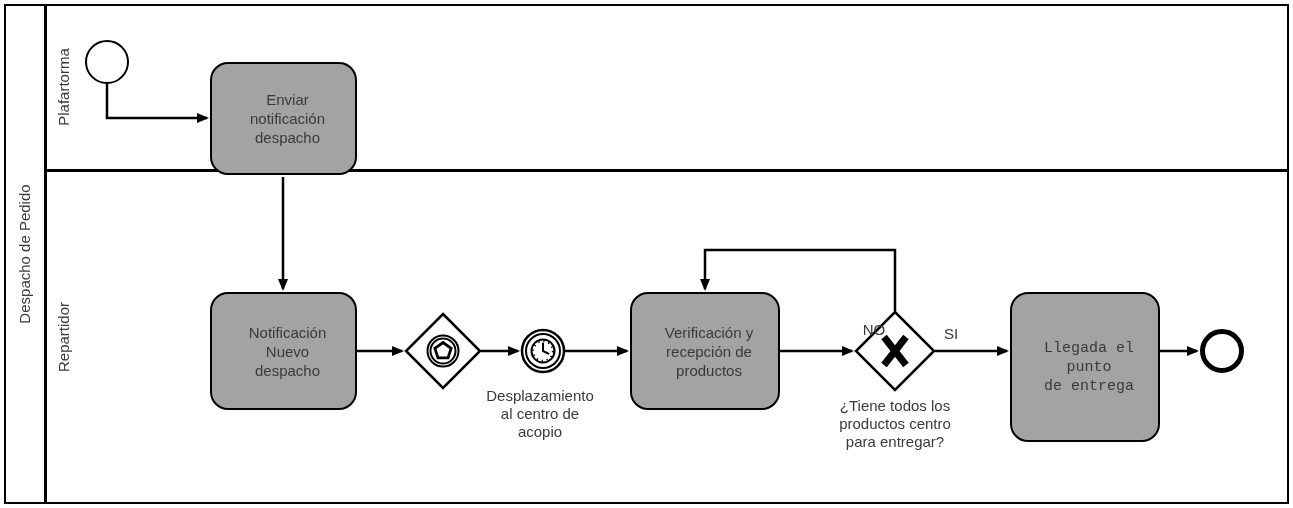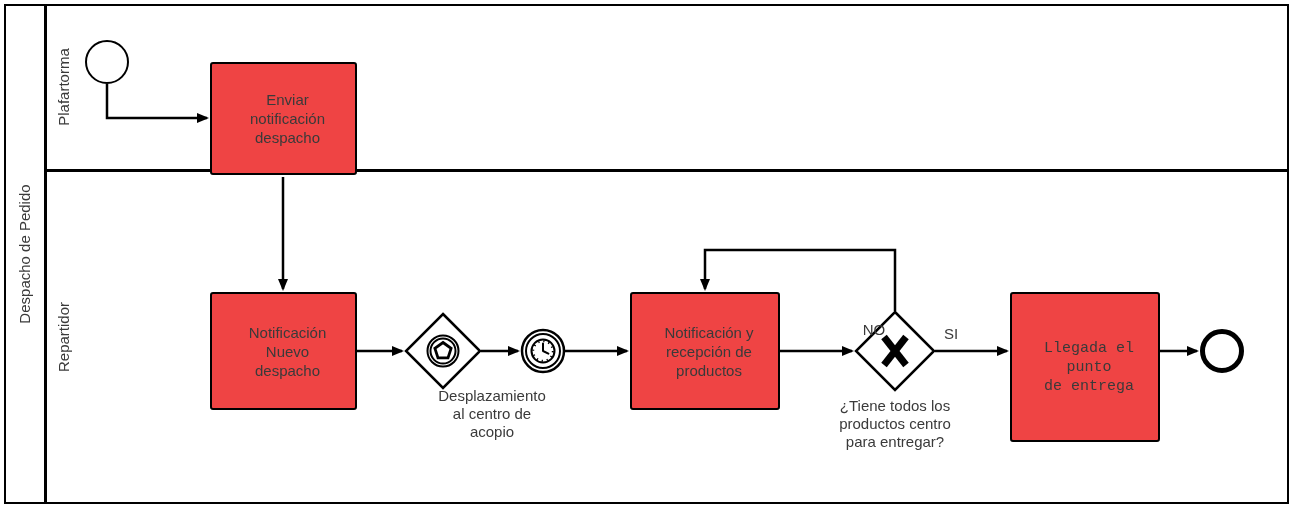--- a/index.html
+++ b/index.html
@@ -9,21 +9,21 @@
 
   
   .pool-border { position:absolute; left:4px; top:4px; width:1285px; height:500px; border:2.5px solid #000; }
   .pool-band-line { position:absolute; left:44px; top:4px; width:2.5px; height:500px; background:#000; }
   .lane-divider { position:absolute; left:46px; top:169px; width:1243px; height:2.5px; background:#000; }
 
   .vlabel { position:absolute; white-space:nowrap; font-size:15px;
             transform:translate(-50%,-50%) rotate(-90deg); }
 
   
-  .task { position:absolute; background:#ef4444; border:2.5px solid #000; border-radius:3px;
+  .task { position:absolute; background:#a3a3a3; border:2.5px solid #000; border-radius:18px;
           display:flex; align-items:center; justify-content:center; text-align:center;
           font-size:15px; line-height:19px;padding-left:8px; }
   .task span { white-space:pre-line; }
   .event { position:absolute; border-radius:50%; background:#fff; }
   .start { left:85px; top:40px; width:44px; height:44px; border:2.5px solid #000; }
   .end   { left:1200px; top:329px; width:44px; height:44px; border:5px solid #000; }
   .shape-svg { position:absolute; }
 
   .flows { position:absolute; left:0; top:0; }
   .flow-label { position:absolute; font-size:15px; transform:translate(-50%,-50%); white-space:nowrap; }
@@ -71,21 +71,21 @@
 despacho</span>
   </div>
 
   <div class="task" style="left:210px; top:292px; width:147px; height:118px;">
     <span>Notificación
 Nuevo
 despacho</span>
   </div>
 
   <div class="task" style="left:630px; top:292px; width:150px; height:118px;">
-    <span>Notificación y
+    <span>Verificación y
 recepción de
 productos</span>
   </div>
 
   <div class="task" style="left:1010px; top:292px; width:150px; height:150px;font-family:Liberation Mono, monospace;">
     <span>Llegada el punto
 de entrega</span>
   </div>
 
   <svg class="shape-svg" style="left:403px; top:311px;" width="80" height="80" viewBox="0 0 80 80">
@@ -108,21 +108,21 @@
   </svg>
 
   <svg class="shape-svg" style="left:853px; top:309px;" width="84" height="84" viewBox="0 0 84 84">
     <path d="M42,3 L81,42 L42,81 L3,42 Z" fill="#fff" stroke="#000" stroke-width="2.5"></path>
     <g stroke="#000" stroke-width="7">
       <path d="M31,28 L53,56"></path>
       <path d="M53,28 L31,56"></path>
     </g>
   </svg>
 
-  <div class="multi-label" style="left:492px; top:414px;">Desplazamiento
+  <div class="multi-label" style="left:540px; top:414px;">Desplazamiento
 al centro de
 acopio</div>
 
   <div class="multi-label" style="left:895px; top:424px;">¿Tiene todos los
 productos centro
 para entregar?</div>
 
   <div class="flow-label" style="left:874px; top:304px;margin-top:25px;">NO</div>
 
   <div class="flow-label" style="left:951px; top:333px;">SI</div>

